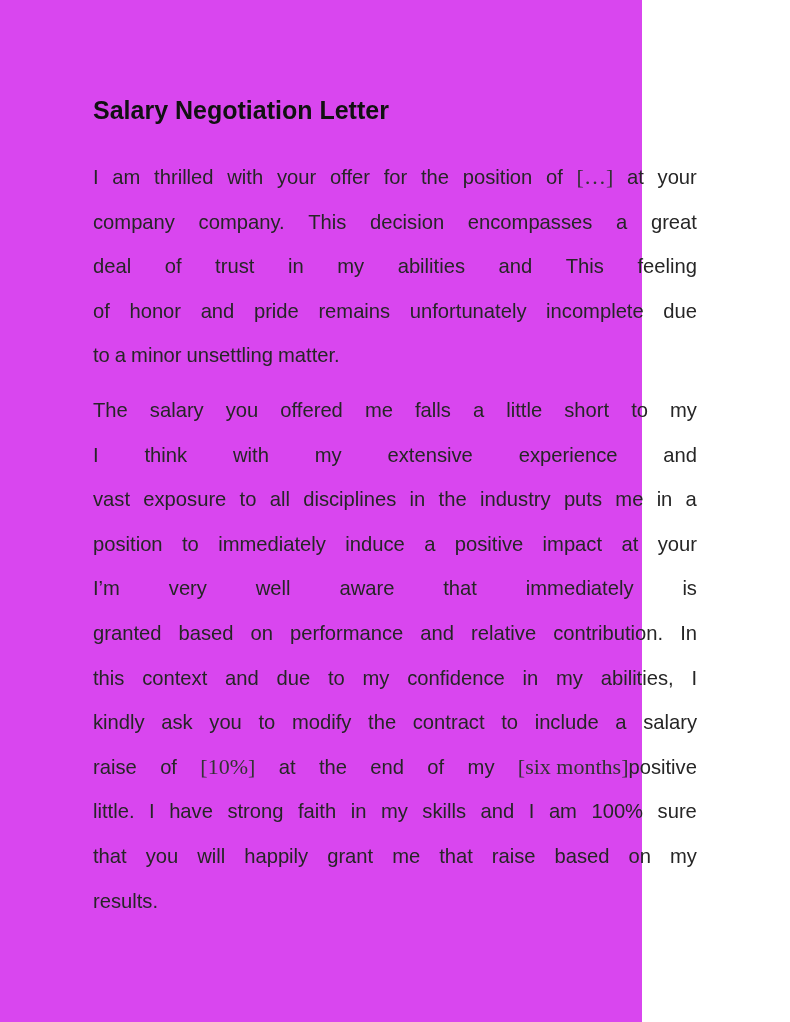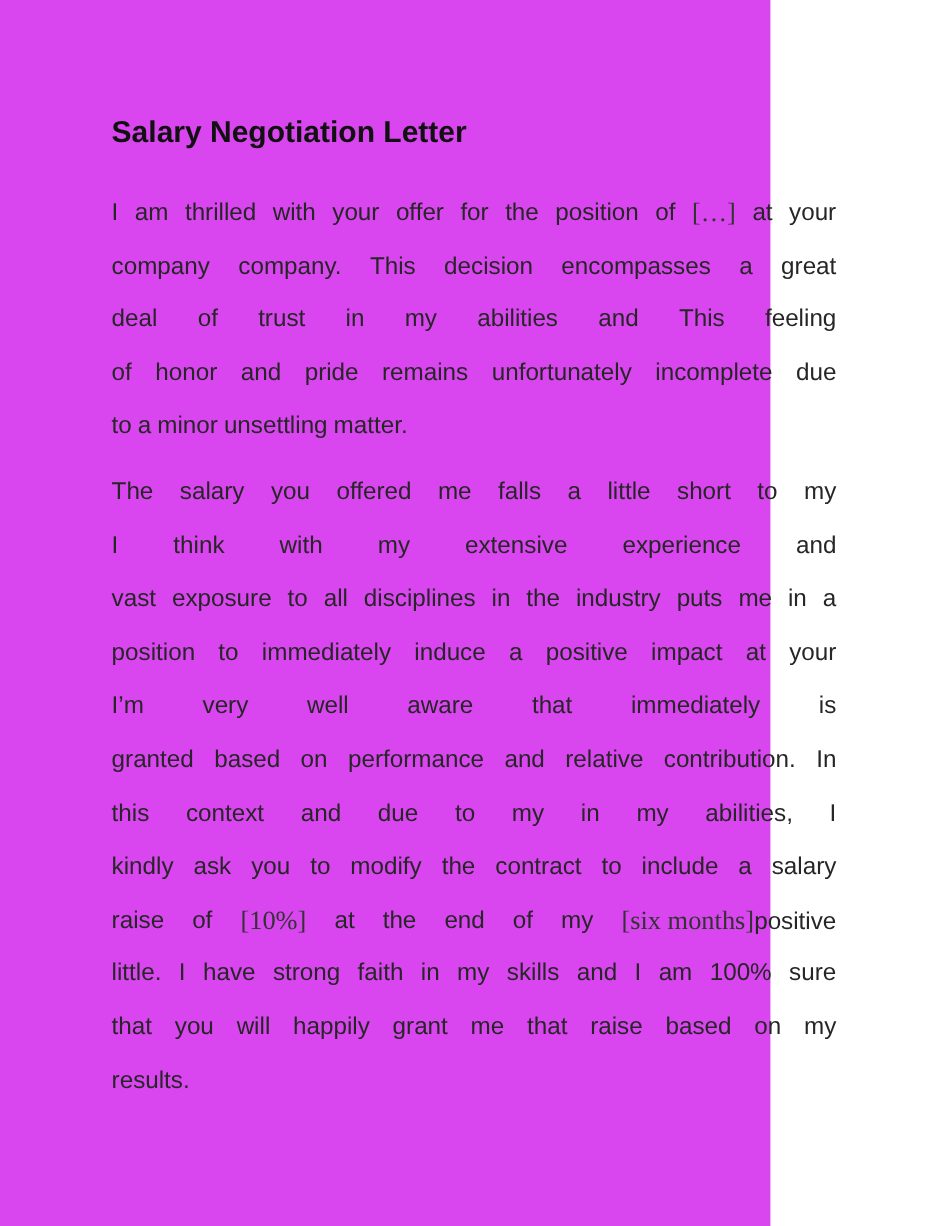--- a/index.html
+++ b/index.html
@@ -196,20 +196,21 @@
         <span>contribution.</span>
         <span>In</span>
       </div>
       <div class="just line">
         <span>this</span>
         <span>context</span>
         <span>and</span>
         <span>due</span>
         <span>to</span>
         <span>my</span>
+        <span>confidence</span>
         <span>in</span>
         <span>my</span>
         <span>abilities,</span>
         <span>I</span>
       </div>
       <div class="just line">
         <span>kindly</span>
         <span>ask</span>
         <span>you</span>
         <span>to</span>

